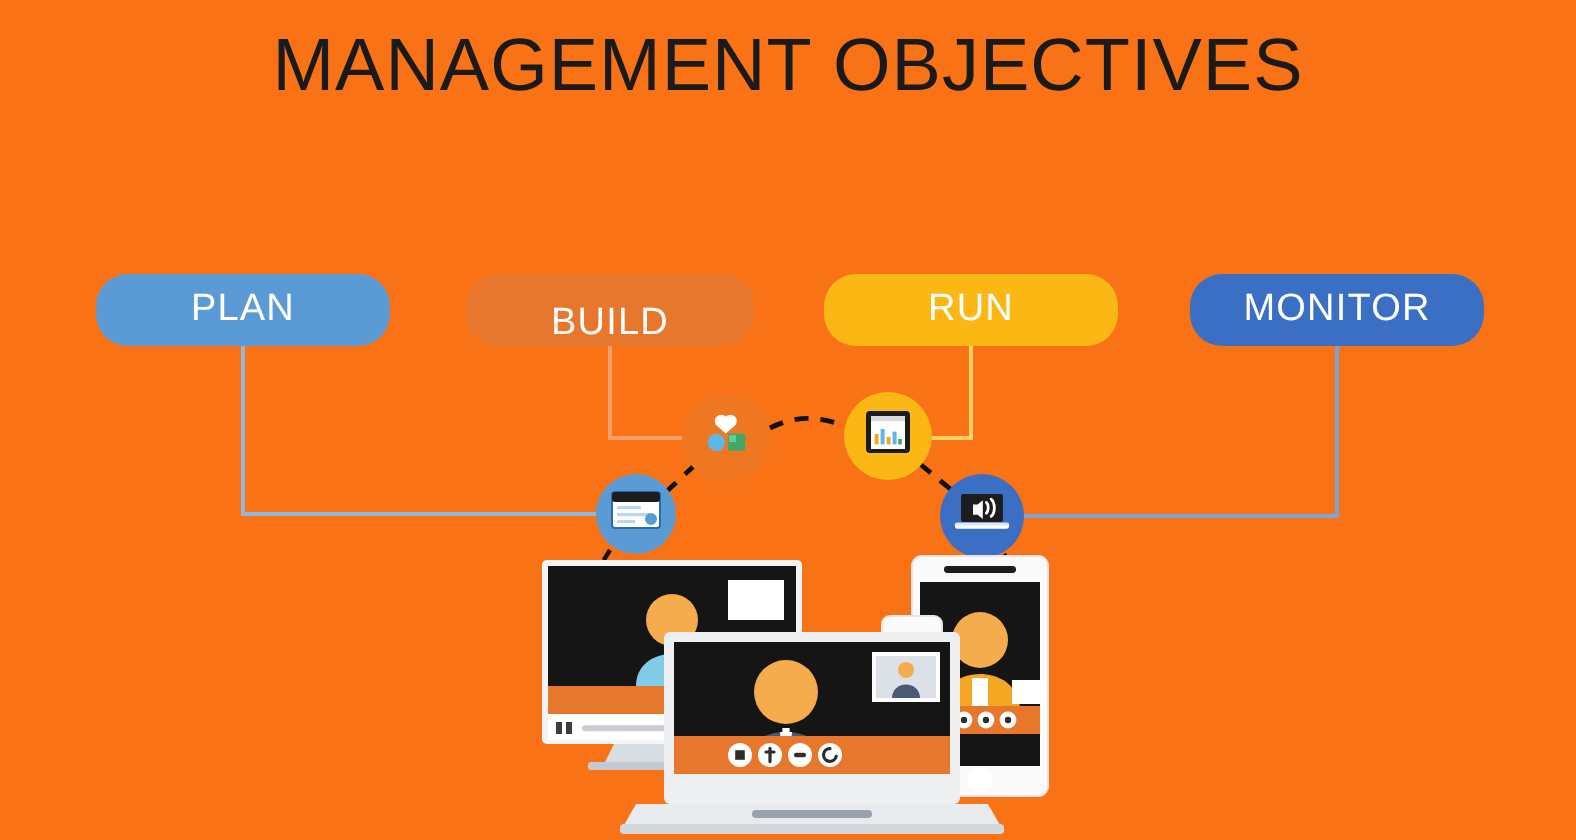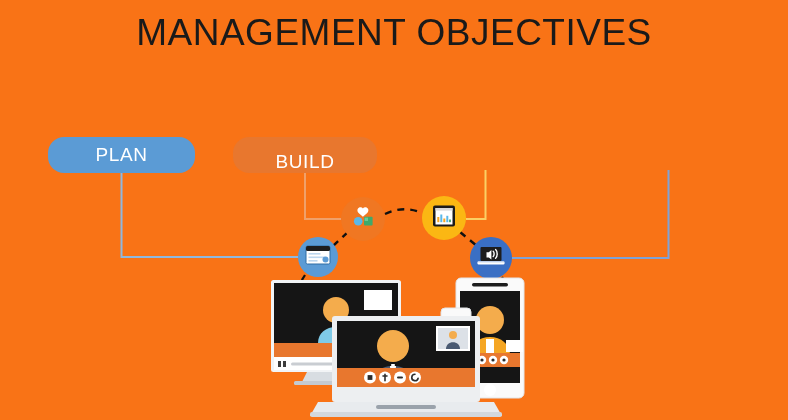--- a/index.html
+++ b/index.html
@@ -89,20 +89,26 @@
     <path d="M305 275 L297 288" fill="none" stroke="#111111" stroke-width="2.2" stroke-dasharray="6 5"></path>
     <path d="M502 277 L510 290" fill="none" stroke="#111111" stroke-width="2.2" stroke-dasharray="6 5"></path>
   </svg>
 
   <div class="pill" style="left:48px; top:137px; width:147px; background:#5B9BD5;">
     <span>PLAN</span>
   </div>
   <div class="pill" style="left:233px; top:137px; width:144px; background:#E8772E;align-items:flex-end;">
     <span>BUILD</span>
   </div>
+  <div class="pill" style="left:412px; top:137px; width:147px; background:#FBB713;">
+    <span>RUN</span>
+  </div>
+  <div class="pill" style="left:595px; top:137px; width:147px; background:#3A6FC4;">
+    <span>MONITOR</span>
+  </div>
 
   <div class="node-circle" style="left:298px; top:237px; width:40px; height:40px; background:#5B9BD5;">
     <span>
       <svg width="26" height="22" viewBox="0 0 26 22">
         <rect x="1" y="2" width="24" height="18" rx="1.5" fill="#FFFFFF" stroke="#2E6DA4" stroke-width="1"></rect>
         <rect x="1" y="2" width="24" height="5" rx="1.5" fill="#1d1d1d"></rect>
         <rect x="3.5" y="9" width="12" height="1.6" fill="#BBD6EE"></rect>
         <rect x="3.5" y="12.5" width="16" height="1.6" fill="#BBD6EE"></rect>
         <rect x="3.5" y="16" width="9" height="1.6" fill="#BBD6EE"></rect>
         <circle cx="20.5" cy="15.5" r="3" fill="#5B9BD5"></circle>

